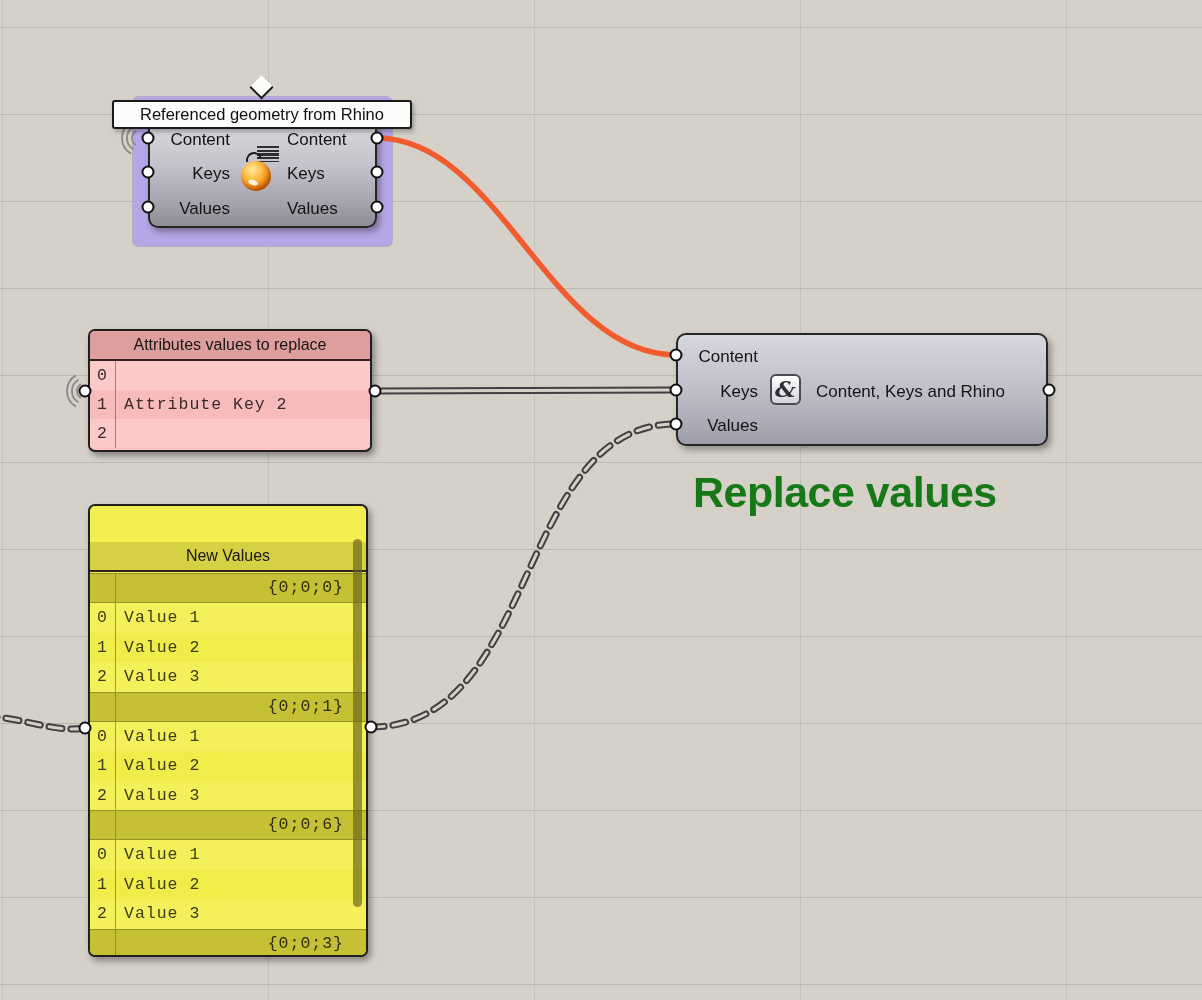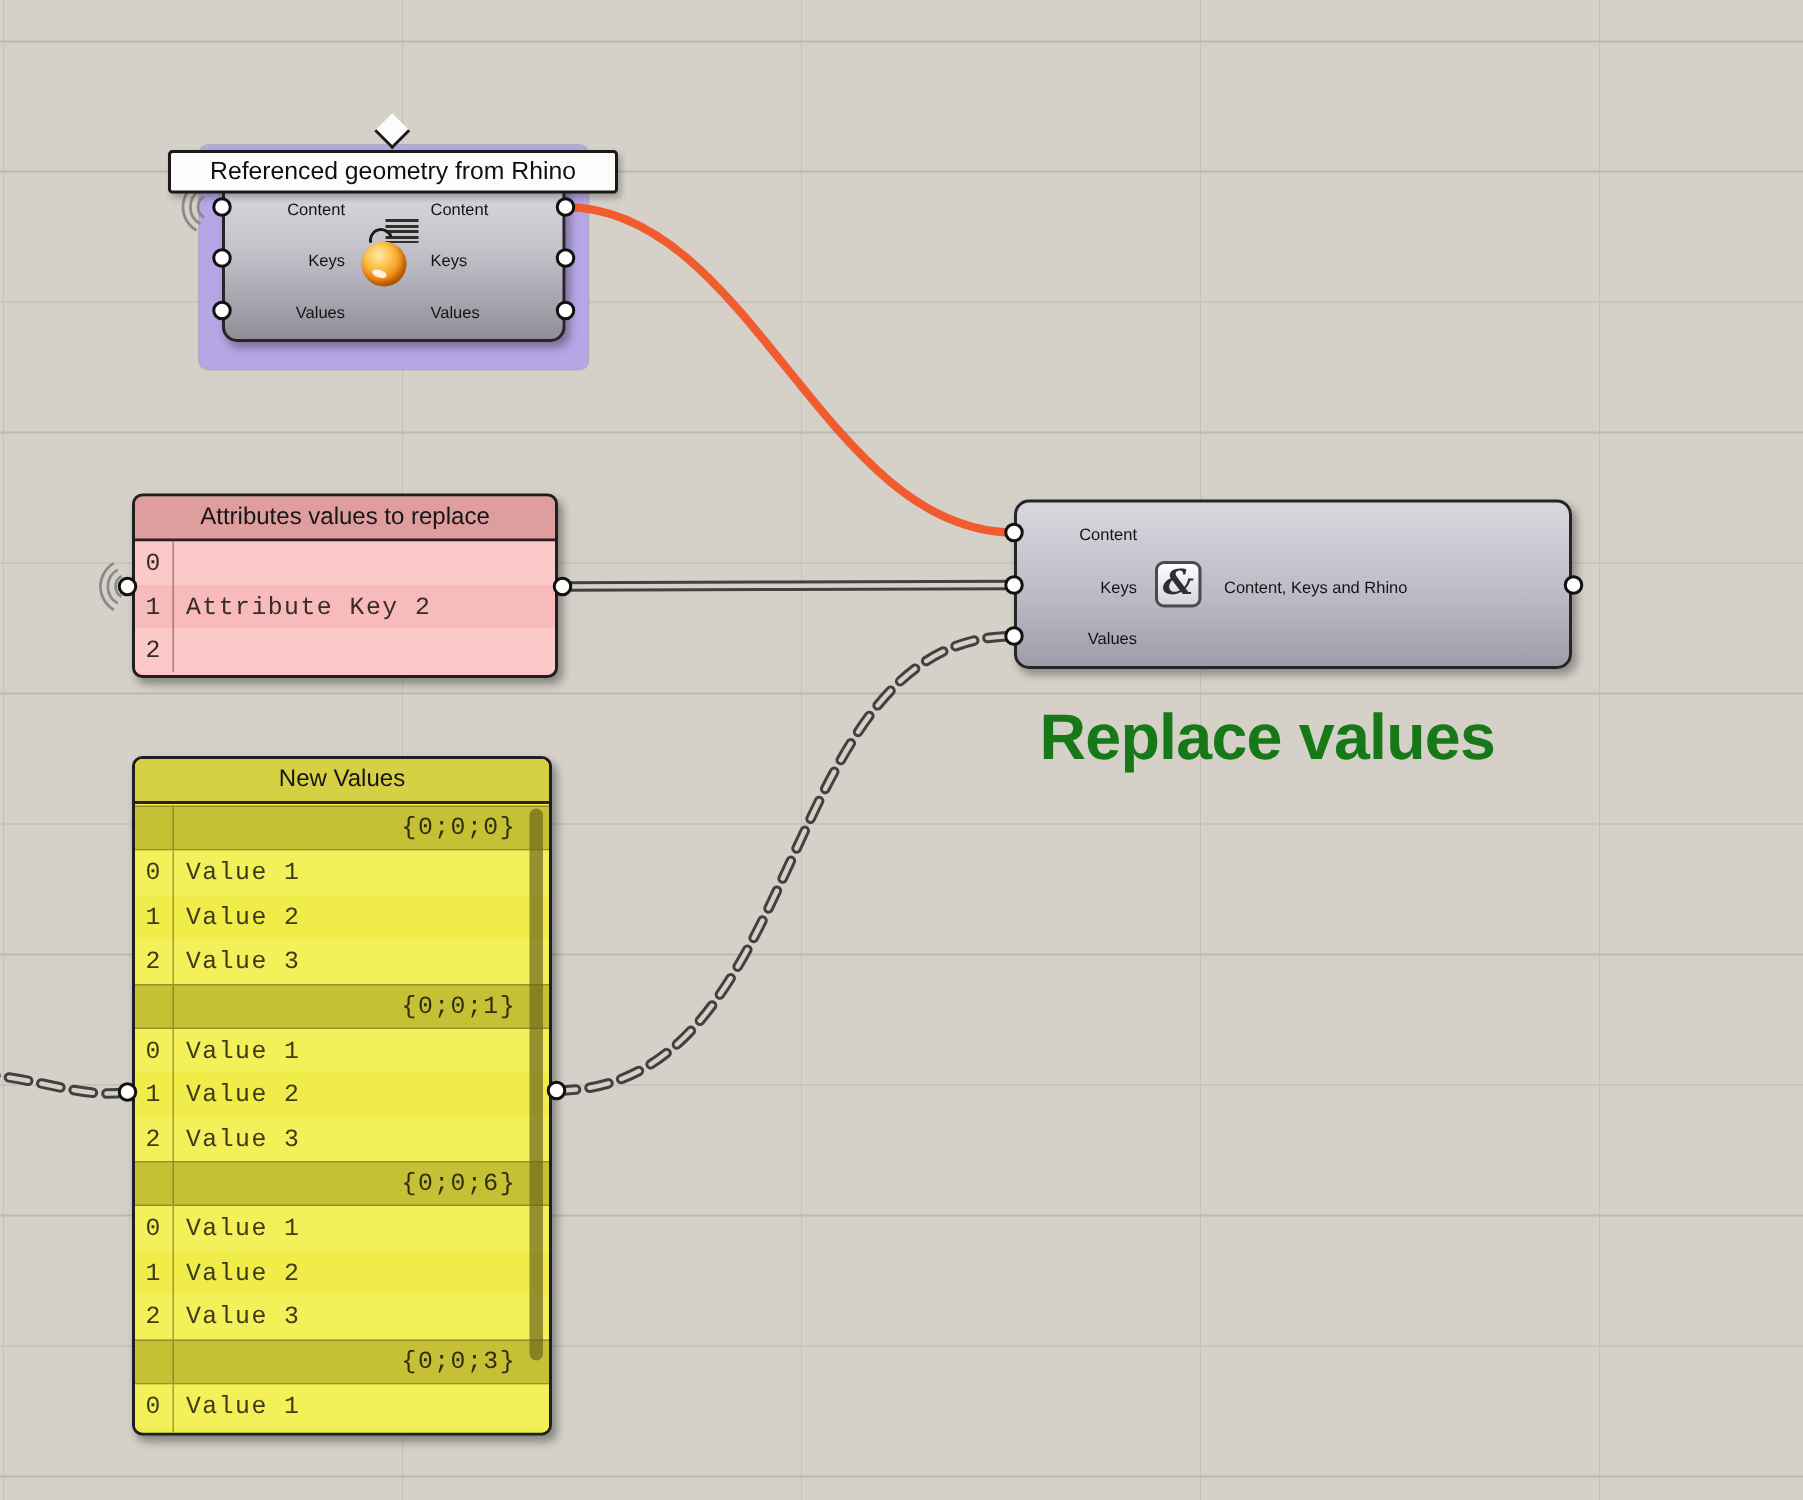--- a/index.html
+++ b/index.html
@@ -14,21 +14,21 @@
   }
   svg.wires{position:absolute;left:0;top:0;z-index:2;}
   .group{position:absolute;z-index:1;border-radius:6px;box-shadow:0 0 0 1px rgba(120,100,190,.35);}
   .gh-comp{
     position:absolute;z-index:3;box-sizing:border-box;
     border:2.5px solid #262626;border-radius:10px;
     background:linear-gradient(180deg,#dcdbe0 0%,#c3c2ca 45%,#a5a4ae 78%,#8f8e96 100%);
     box-shadow:3px 4px 6px rgba(30,30,30,.38);
   }
   .gh-comp.light{background:linear-gradient(180deg,#d8d7de 0%,#c0bfc9 50%,#a8a7b4 85%,#9d9caa 100%);}
-  .clabel{position:absolute;height:20px;line-height:20px;font-size:11px;color:#141414;white-space:nowrap;}
+  .clabel{position:absolute;height:20px;line-height:20px;font-size:17px;color:#141414;white-space:nowrap;}
   .nameplate{
     position:absolute;z-index:4;box-sizing:border-box;background:#1e1e1e;border-radius:7px;
     color:#f5f5f5;text-align:center;font-size:16px;box-shadow:2px 3px 4px rgba(30,30,30,.45);
   }
   .grip{
     position:absolute;z-index:5;width:13px;height:13px;border-radius:50%;
     background:#fff;border:2.5px solid #111;box-sizing:border-box;
     transform:translate(-50%,-50%);
   }
   .panel{
@@ -148,21 +148,21 @@
           <span class="idx">1</span>
           <span class="val">Attribute Key 2</span>
         </div>
         <div class="prow">
           <span class="idx">2</span>
         </div>
       </div>
   </div>
 
   <div class="panel yellow" style="left: 88px; top: 504px; width: 280px; height: 453px; background-color: rgb(243, 239, 80);">
-    <div class="phead" style="background-color: rgb(214, 208, 68);">
+    <div class="phead" style="background-color: rgb(214, 208, 68); margin-top: 36px;">
       <span>New Values</span>
     </div>
     <div id="yellowBody" style="padding-top:1px;">
         <div class="band">
           <span class="idx"></span>
           <span class="path">{0;0;0}</span>
         </div>
         <div class="prow">
           <span class="idx">0</span>
           <span class="val">Value 1</span>

